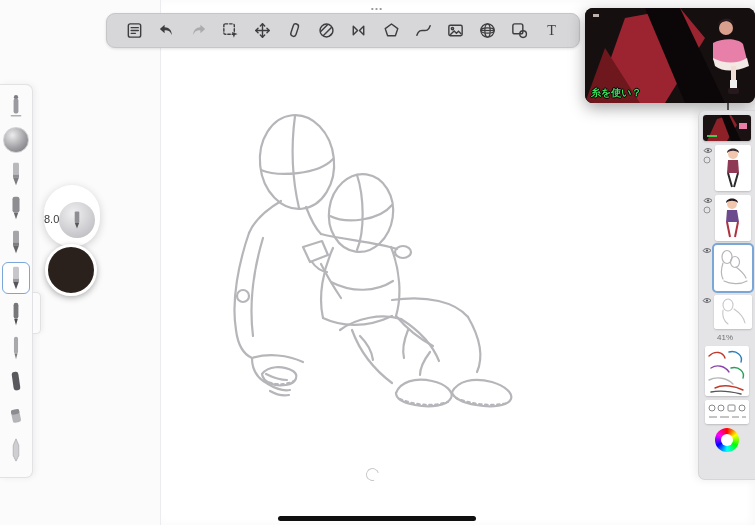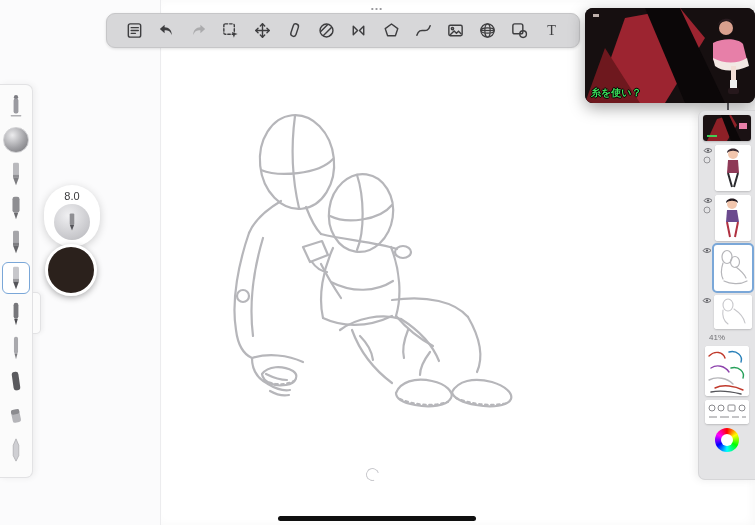--- a/index.html
+++ b/index.html
@@ -32,21 +32,21 @@
   .color-sphere{width:24px;height:24px;border-radius:50%;
                 background:radial-gradient(circle at 35% 30%, #ececee, #a2a2a6 55%, #6f6f73);
                 border:1px solid #d0d0d3}
   .strip-tab{position:absolute;left:33px;top:292px;width:7px;height:40px;background:#fbfbfb;
              border:1px solid #e2e2e4;border-left:none;border-radius:0 5px 5px 0;
              box-shadow:2px 0 4px rgba(0,0,0,.05)}
 
   
   .brush-pill{position:absolute;left:44px;top:185px;width:56px;height:62px;background:#fff;
               border-radius:28px;box-shadow:0 2px 8px rgba(0,0,0,.18);
-              display:flex;flex-direction:column;align-items:center;padding-top:5px;box-sizing:border-box}
+              display:flex;flex-direction:row;align-items:center;padding-top:5px;box-sizing:border-box}
   .brush-size{font-size:11px;color:#3a3a3c}
   .brush-preview{width:36px;height:36px;border-radius:50%;margin-top:2px;
                  background:radial-gradient(circle at 40% 32%, #f0f0f2, #c7c7cb 70%, #aeaeb2);
                  display:flex;align-items:center;justify-content:center}
   .color-disc{position:absolute;left:45px;top:244px;width:52px;height:52px;border-radius:50%;
               background:#2b211c;border:3px solid #fff;box-sizing:border-box;
               box-shadow:0 2px 6px rgba(0,0,0,.3)}
 
   
   .pip{position:absolute;left:585px;top:8px;width:170px;height:95px;border-radius:8px;overflow:hidden;
@@ -59,21 +59,21 @@
 
   
   .layers-panel{position:absolute;left:698px;top:110px;width:57px;height:370px;background:#e4e4e6;
                 border:1px solid #d6d6d8;border-right:none;border-radius:7px 0 0 7px;
                 box-shadow:-2px 0 8px rgba(0,0,0,.08);
                 display:flex;flex-direction:column;align-items:center;padding:4px 0;box-sizing:border-box;gap:4px}
   .thumb{background:#fff;border-radius:3px;box-shadow:0 1px 2px rgba(0,0,0,.18);overflow:hidden}
   .thumb.sel{outline:2px solid #7aa7d8;outline-offset:0}
   .layer-row{display:flex;align-items:flex-start;gap:2px}
   .eye-col{display:flex;flex-direction:column;gap:2px;padding-top:2px}
-  .opacity-label{font-size:8px;color:#707074;align-self:flex-start;padding-left:10px}
+  .opacity-label{font-size:8px;color:#707074;align-self:flex-start;padding-left:18px}
   .wheel{width:24px;height:24px;border-radius:50%;position:relative;
          background:conic-gradient(#f00,#ff0,#0f0,#0ff,#00f,#f0f,#f00)}
   .wheel::after{content:"";position:absolute;left:6px;top:6px;width:12px;height:12px;border-radius:50%;background:#fff}
 
   
   .home-indicator{position:absolute;left:278px;top:516px;width:198px;height:5px;border-radius:2.5px;background:#101010}
   .spinner{position:absolute;left:366px;top:468px;width:13px;height:13px;border-radius:50%;
            border:1.6px solid #cacace;border-top-color:transparent;transform:rotate(120deg);box-sizing:border-box}
 </style>
 </head>

